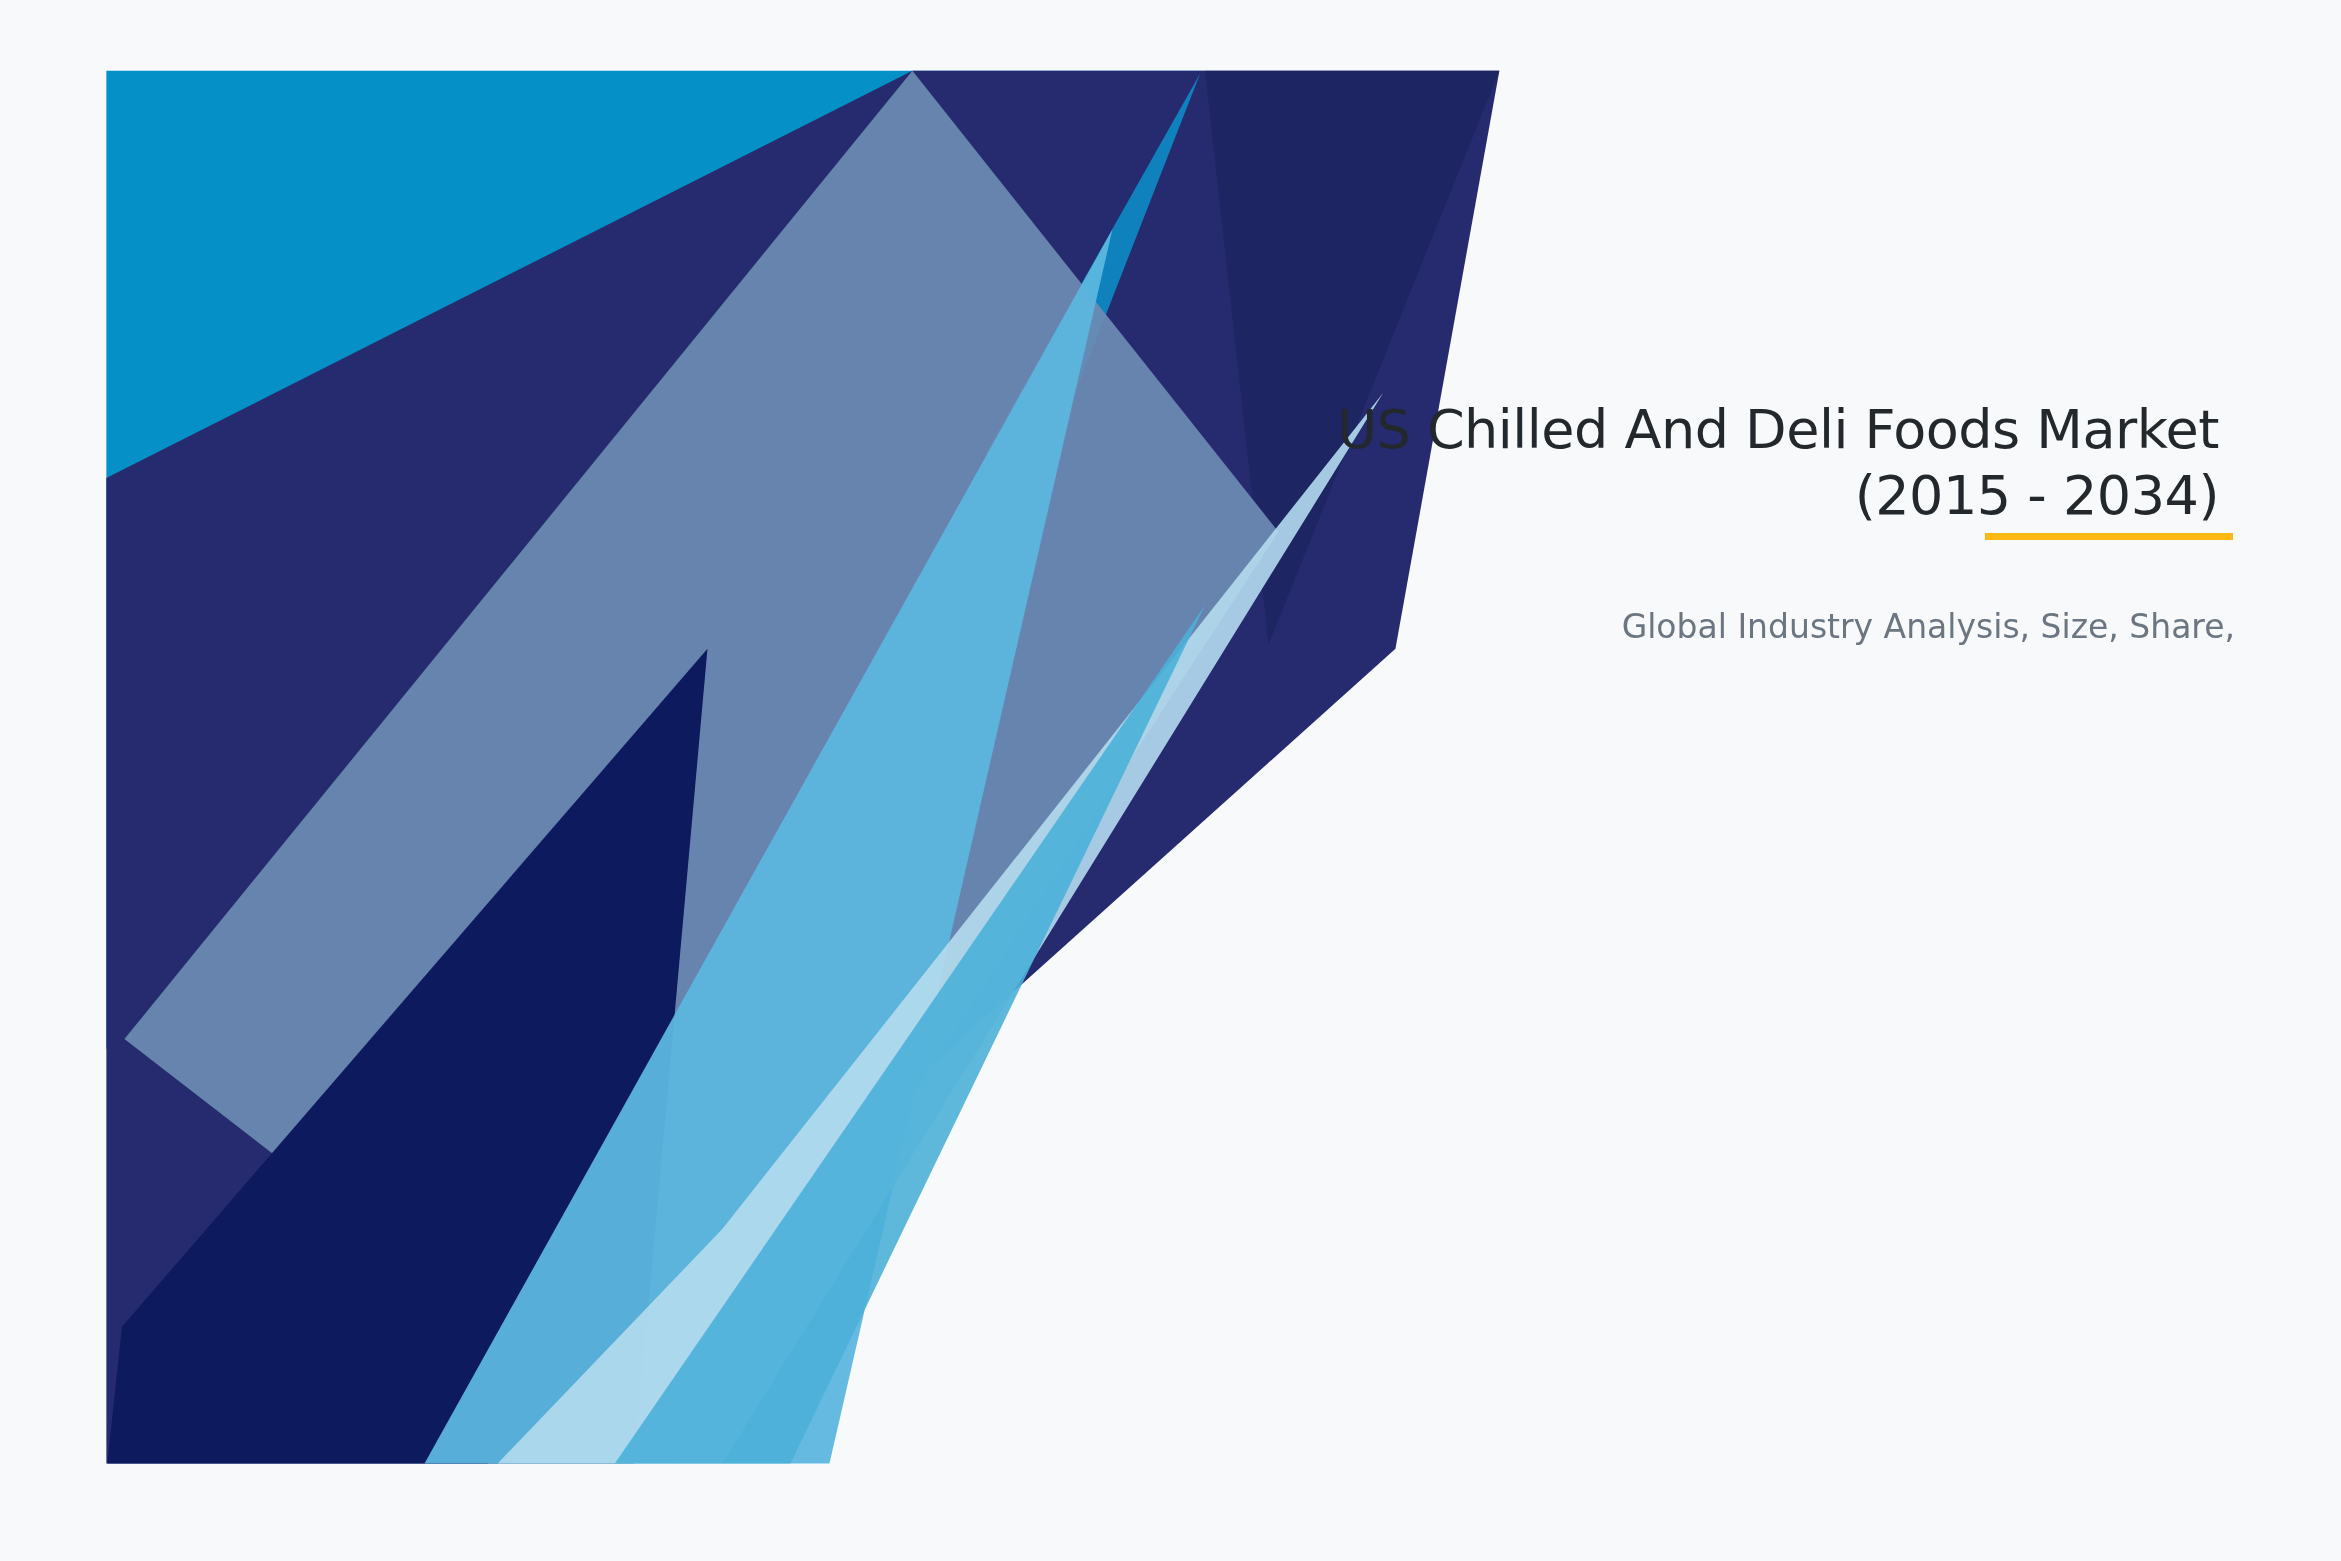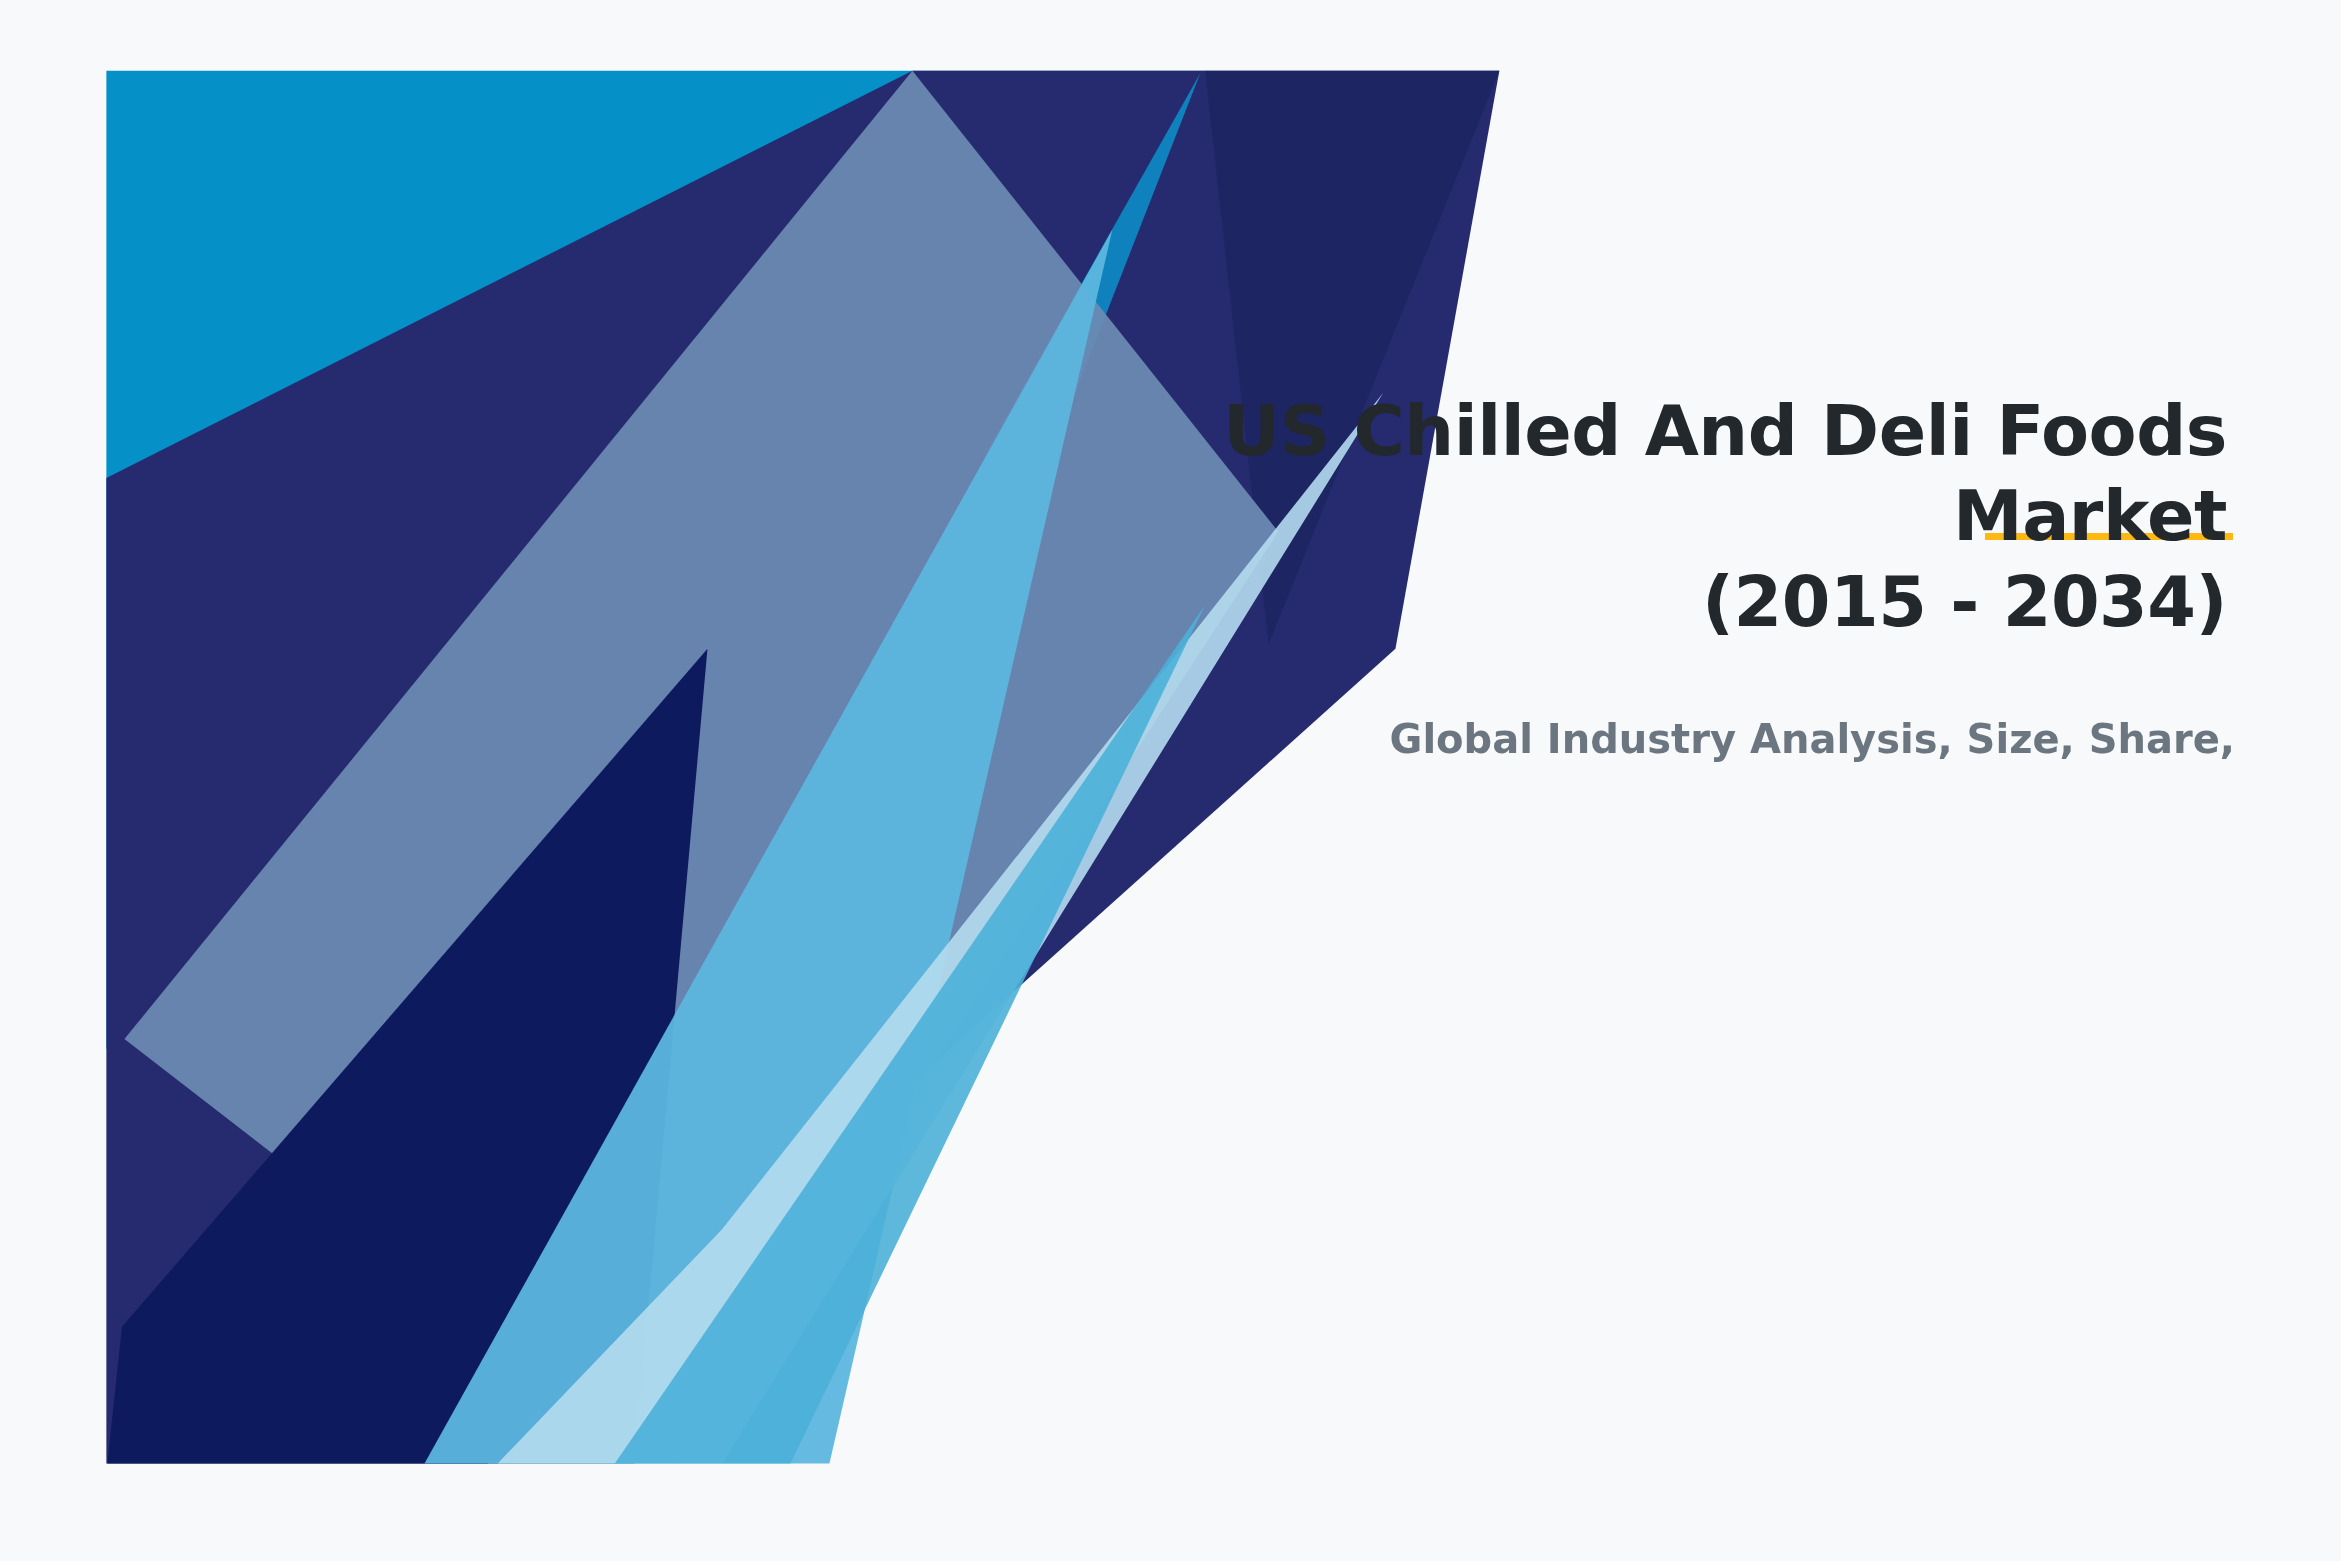--- a/index.html
+++ b/index.html
@@ -27,44 +27,44 @@
     height: 1561px;
   }
   .text-block {
     position: absolute;
     right: 107px;
     top: 381px;
     width: 1269px;
     text-align: right;
   }
   .title {
-    margin: 8px;
-    font-size: 70px;
+    margin: 16px;
+    font-size: 54px;
     line-height: 1.22;
-    font-weight: 700;
+    font-weight: 400;
     color: #23282d;
     letter-spacing: -0.5px;
     position: relative;
     z-index: 3;
   }
   .accent-rule {
     position: absolute;
     right: 2.4px;
     top: 152px;
     width: 248px;
     height: 6.8px;
     background: #fdb813;
     z-index: 2;
   }
   .subtitle {
     margin: 0;
     padding-top: 59px;
-    font-size: 40px;
+    font-size: 33px;
     line-height: 1.38;
-    font-weight: 700;
+    font-weight: 400;
     color: #6b7680;
   }
 </style>
 </head>
 <body style="background: rgb(247, 249, 251);">
 
 <div class="cover">
 
   <svg class="artwork" viewBox="0 0 4800 3200" preserveAspectRatio="none">
     <g id="art-shapes">

